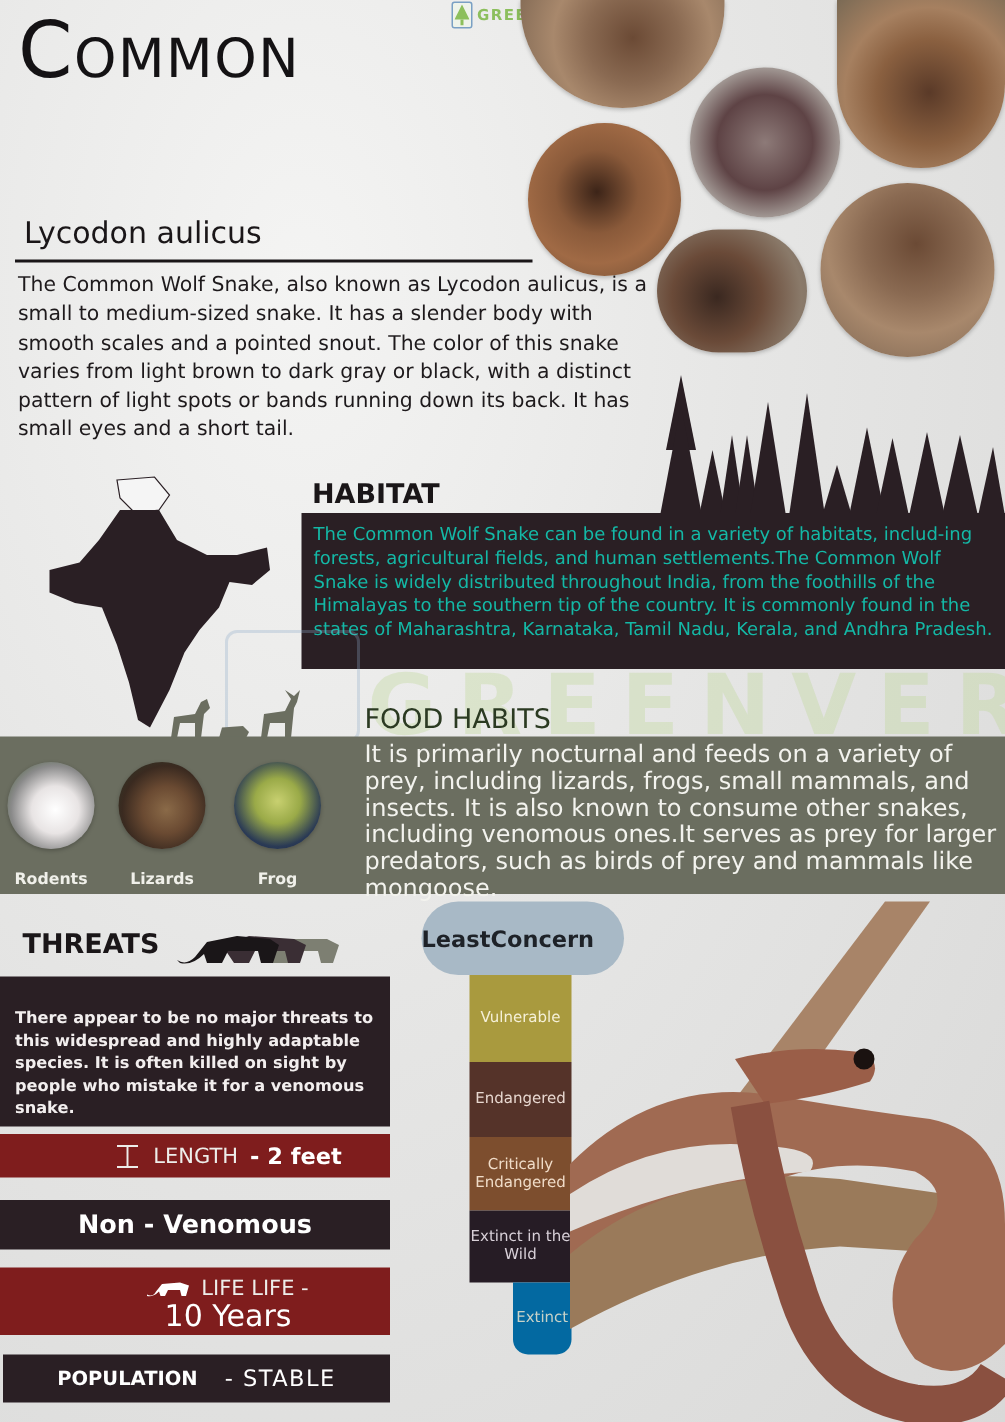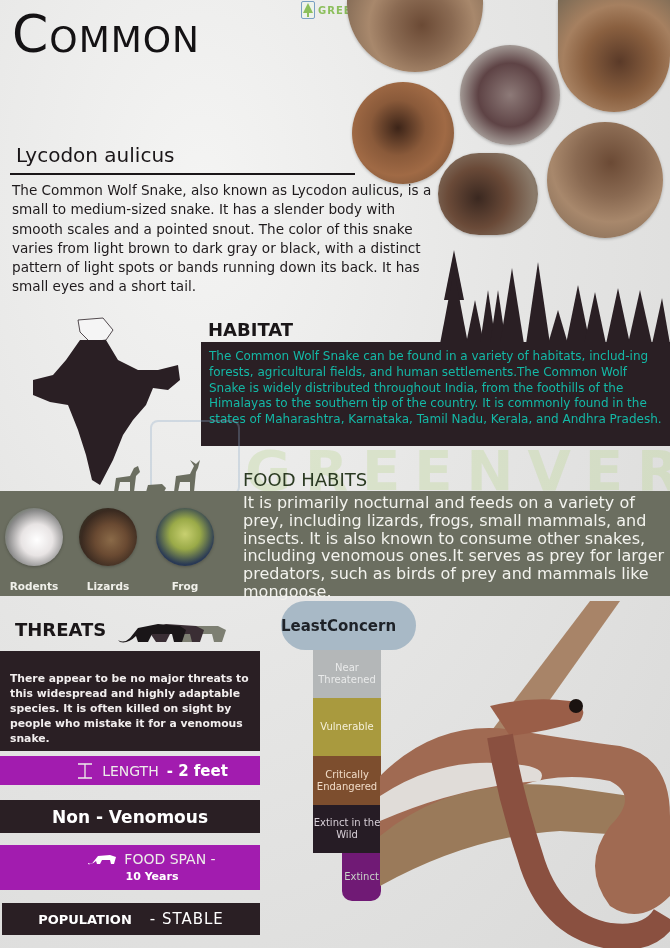--- a/index.html
+++ b/index.html
@@ -80,46 +80,46 @@
   
   .threats-title { left: 15px; top: 619px; font-size: 18px; font-weight: bold; color: #1a1618; }
   .cats { left: 118px; top: 618px; width: 110px; height: 26px; }
   .threats-box {
     left: 0; top: 641px; width: 260px; height: 100px; background: #2a1f24;
     color: #f2eeee; font-size: 10.8px; line-height: 15px; font-weight: bold; padding: 20px 10px 0 10px; margin-top: 10px;
   }
 
   
   .bar { left: 0; width: 260px; display: flex; align-items: center; justify-content: center; color: #fff; font-weight: bold; }
-  .bar.olive { background: #a21caf; padding-left: 44px; }
+  .bar.olive { background: #7f1d1d; padding-left: 44px; }
   .bar.dark { background: #2a1f24; }
   .len { top: 756px; height: 29px; font-size: 14px; gap: 8px; color: #ededea; }
   .len .val { font-size: 15px; font-weight: bold; color: #fff; }
   .len .lbl { font-weight: normal; }
   .venom { top: 800px; height: 33px; font-size: 17px; }
   .life { top: 845px; height: 45px; flex-direction: column; font-size: 14px; line-height: 18px; }
   .life .row { display: flex; align-items: center; gap: 6px; font-weight: normal; color: #ededea; }
-  .life .val { font-size: 11px; font-weight: bold; }
+  .life .val { font-size: 20px; font-weight: normal; }
   .pop { top: 903px; height: 32px; left: 2px; width: 258px; font-size: 13px; gap: 18px; }
   .pop .val { font-size: 15px; font-weight: normal; letter-spacing: 1px; }
 
   
   .status-top {
     left: 281px; top: 601px; width: 135px; height: 49px; border-radius: 25px; background: #a8b9c6;
     display:flex; flex-direction:row; align-items:center; justify-content:flex-start;
     font-size: 15px; line-height: 16px; color: #1e2228; font-weight: bold;
   }
   .status-col { left: 313px; top: 650px; width: 68px; }
   .seg { display:flex; align-items:center; justify-content:center; text-align:center; font-size: 10px; line-height: 12px; }
   .seg-nt { height: 48px; background: #b4b7b8; color: #e9eaea; }
   .seg-vu { height: 58px; background: #a99a3e; color: #f5f0d8; }
   .seg-en { height: 50px; background: #553329; color: #e8d8d0; }
   .seg-cr { height: 49px; background: #7d4e2e; color: #f0dcc8; }
   .seg-ew { height: 48px; background: #261c25; color: #d8d0d8; }
-  .seg-ex { height: 48px; background: #701a75; color: #c8d2c8; border-radius: 0 0 10px 10px; margin-left: 29px; }
+  .seg-ex { height: 48px; background: #0369a1; color: #c8d2c8; border-radius: 0 0 10px 10px; margin-left: 29px; }
 
   
   .big-snake { left: 380px; top: 596px; width: 290px; height: 352px; }
 </style>
 </head>
 <body>
 
 <div class="abs logo">
   <div class="logo-box">
     <svg width="10" height="14" viewBox="0 0 10 14">
@@ -212,36 +212,36 @@
   </svg>
   <span class="lbl">LENGTH</span>
   <span class="val">- 2 feet</span>
 </div>
 <div class="abs bar dark venom">Non - Venomous</div>
 <div class="abs bar olive life">
   <div class="row">
     <svg width="30" height="12" viewBox="0 0 30 12">
       <path d="M0,10 Q4,12 6,8 L10,3 L22,2 L28,4 L26,11 L23,11 L22,7 L14,7 L12,11 L9,11 L8,8 Q4,12 0,11Z" fill="#ffffff"></path>
     </svg>
-    <span>FOOD SPAN -</span>
+    <span>LIFE LIFE -</span>
   </div>
   <span class="val">10 Years</span>
 </div>
 <div class="abs bar dark pop">
   <span>POPULATION</span>
   <span class="val">- STABLE</span>
 </div>
 
 <div class="abs status-top">
   <span>Least</span>
   <span>Concern</span>
 </div>
 <div class="abs status-col">
-  <div class="seg seg-nt">Near Threatened</div>
   <div class="seg seg-vu">Vulnerable</div>
+  <div class="seg seg-en">Endangered</div>
   <div class="seg seg-cr">Critically Endangered</div>
   <div class="seg seg-ew">Extinct in the Wild</div>
   <div class="seg seg-ex">Extinct</div>
 </div>
 
 <svg class="abs big-snake" viewBox="0 0 290 352">
   <path d="M210,5 L240,5 L130,160 L100,150 Z" fill="#a88468"></path>
   <path d="M0,220 Q80,180 180,190 L250,200 L260,240 L180,235 Q90,240 0,290 Z" fill="#9a7a5a"></path>
   <path d="M0,180 Q60,120 140,135 Q200,145 240,150 Q290,160 290,220 L290,300 Q260,330 230,310 Q200,270 230,230 Q260,200 230,185 Q180,175 140,190 Q60,190 0,240 Z" fill="#a06a52"></path>
   <path d="M0,200 Q60,160 130,168 Q170,170 160,185 Q80,190 0,225 Z" fill="#e0dcd8"></path>

